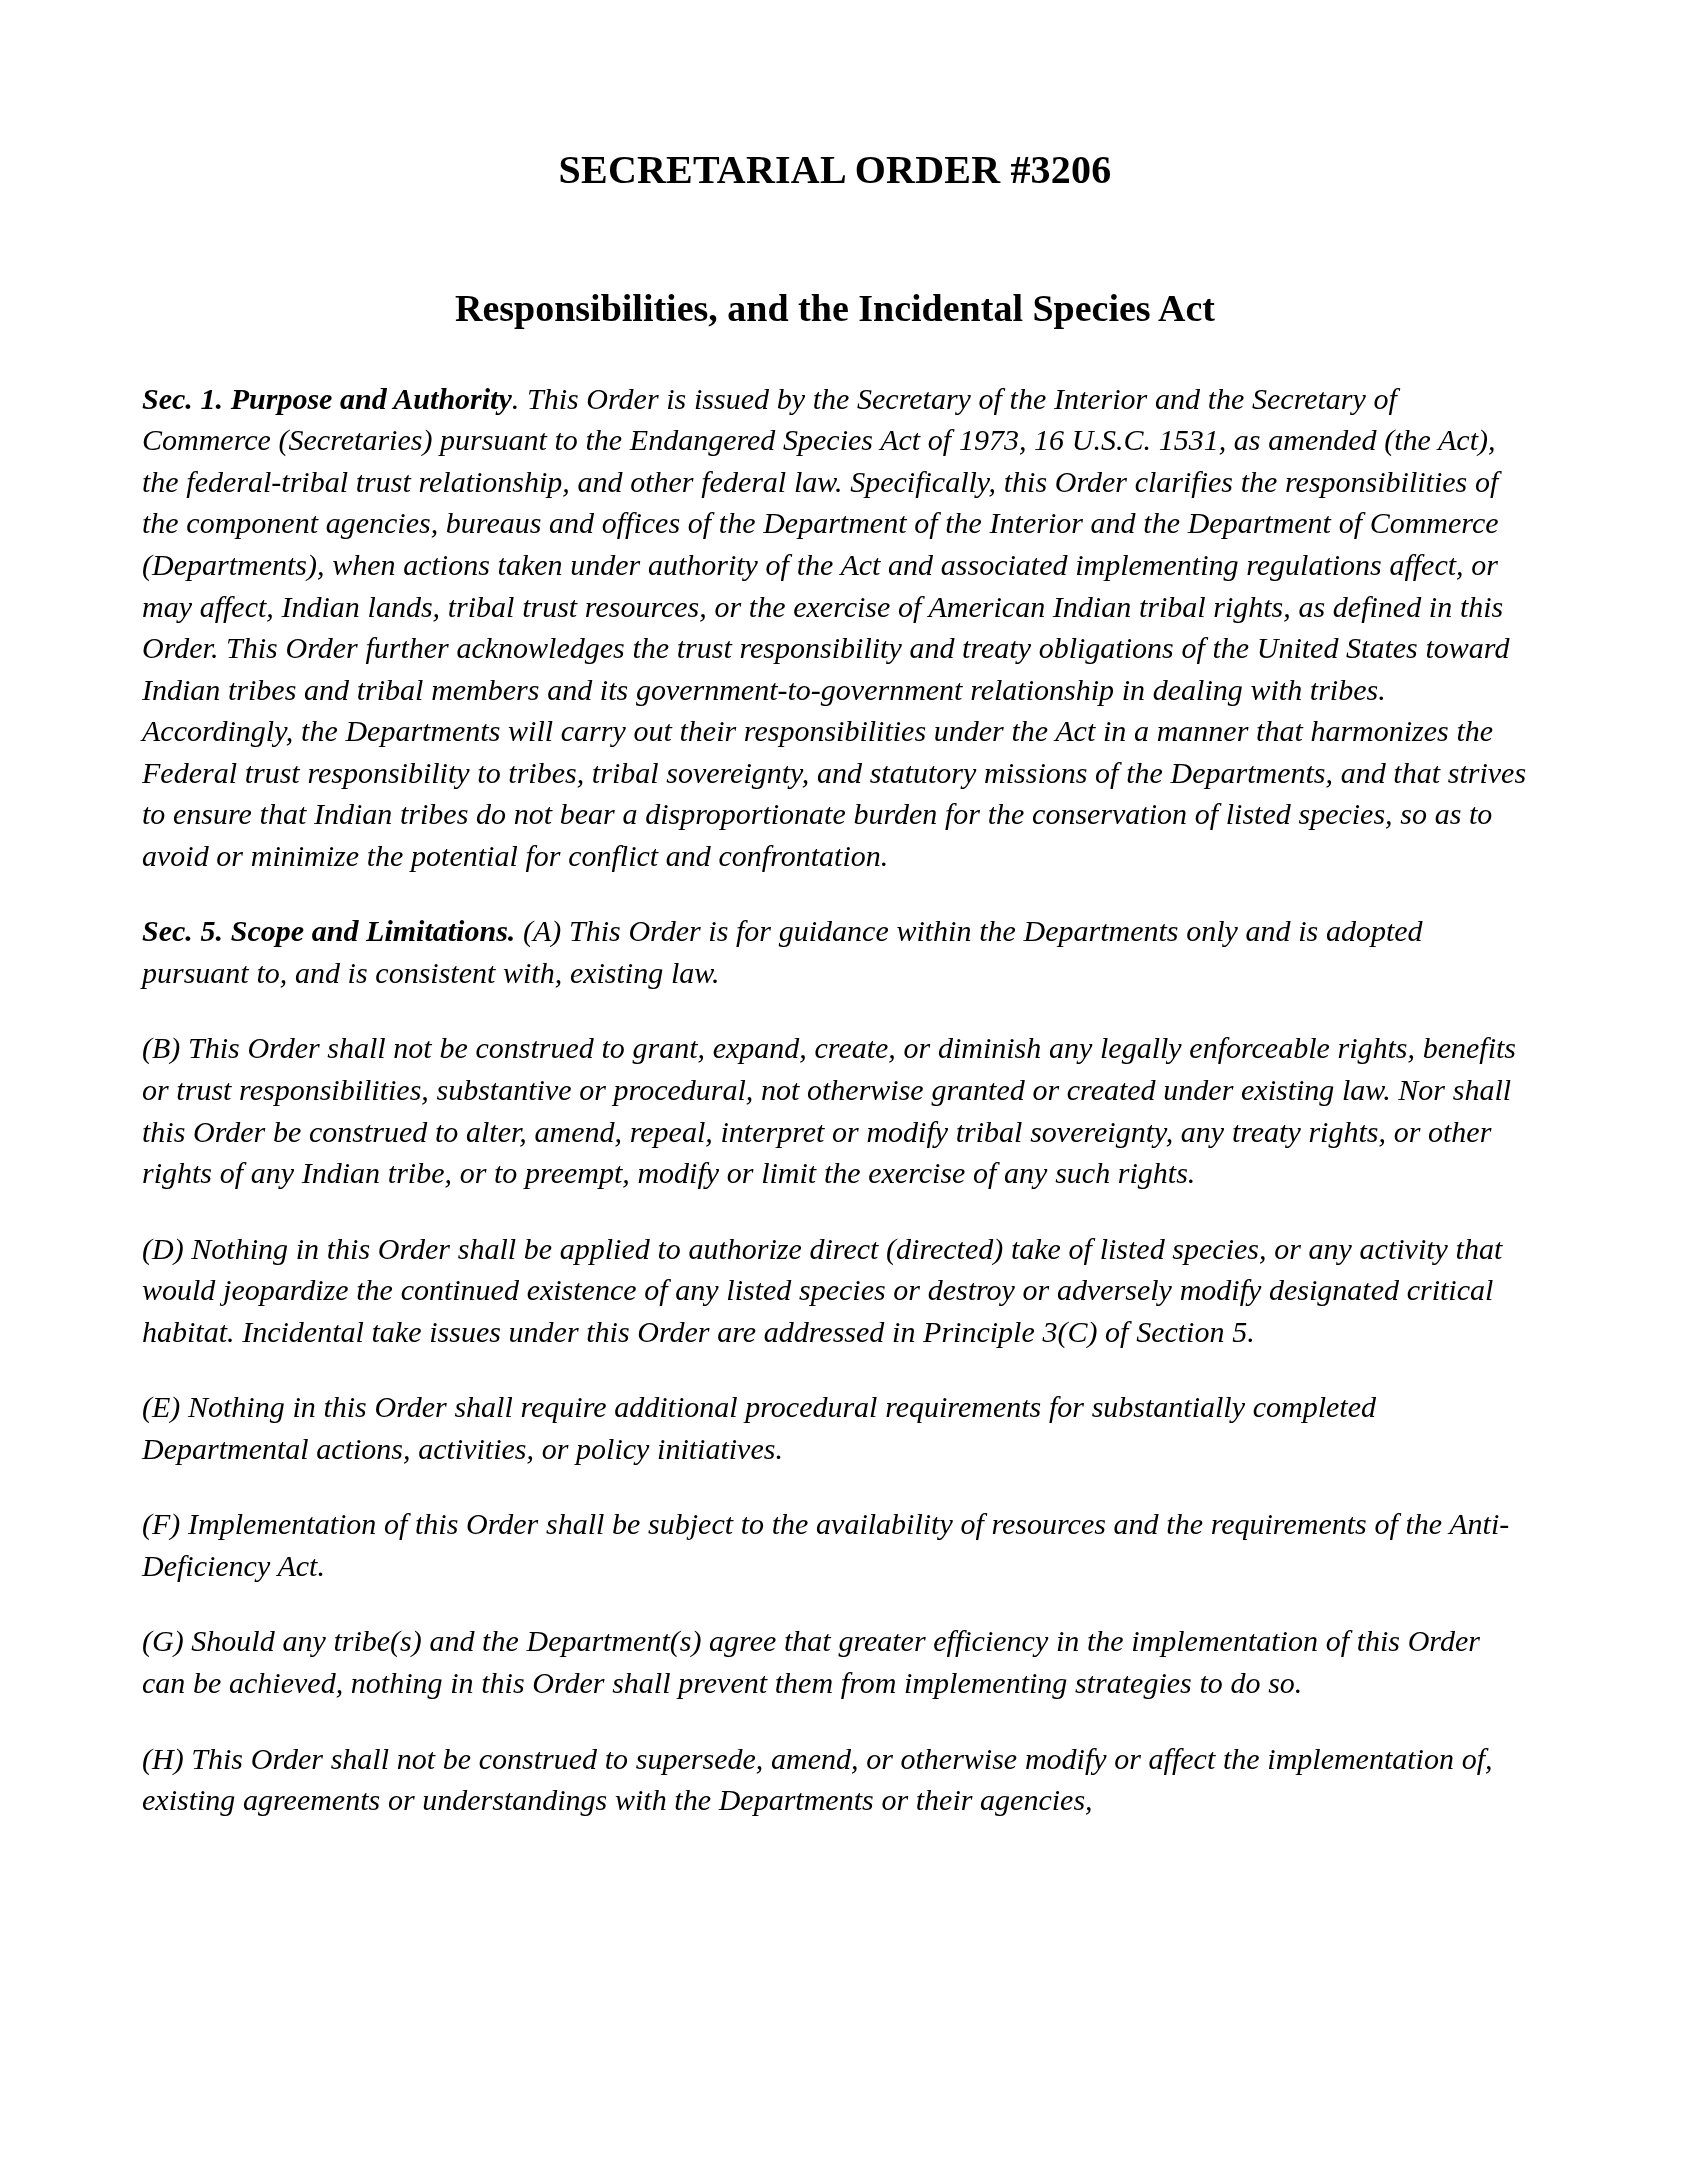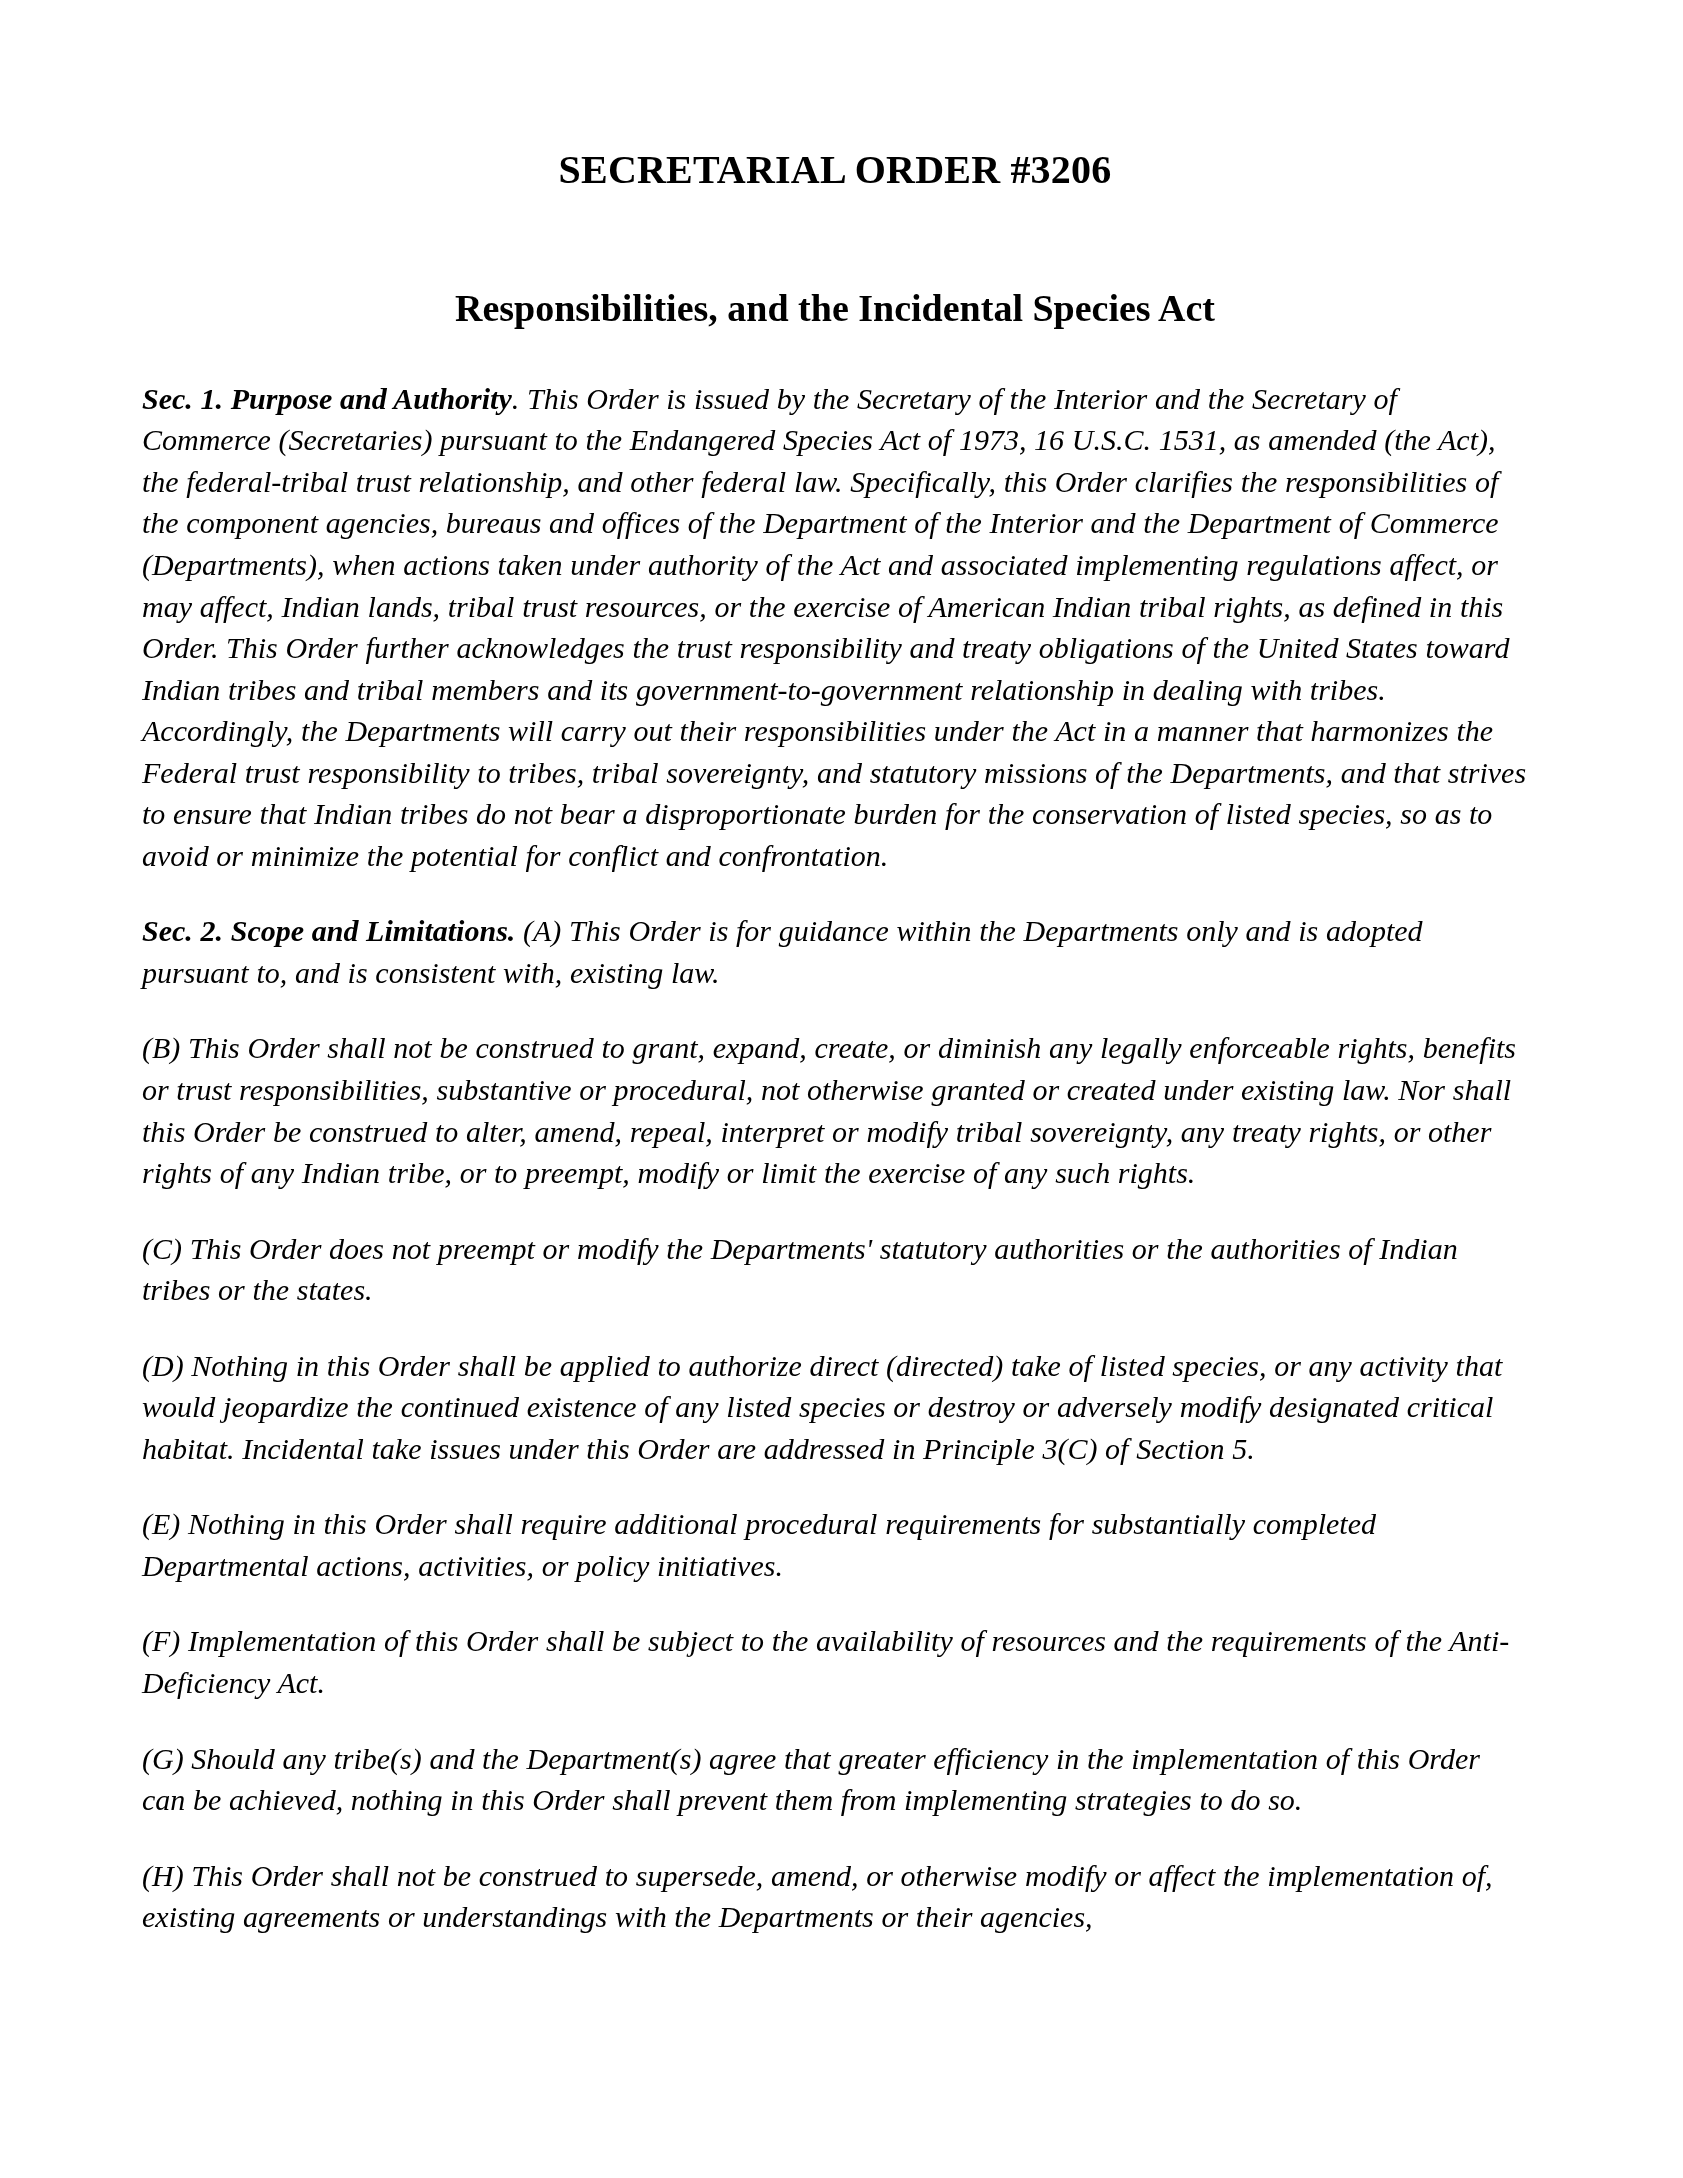--- a/index.html
+++ b/index.html
@@ -71,24 +71,23 @@
 
     <h2 class="doc-subject">
       <br>
       <span>Responsibilities, and the Incidental Species Act</span>
     </h2>
 
     <div class="body-block">
 
       <p class="para"><span class="run-head">Sec. 1. Purpose and Authority</span><span>.</span><span> This Order is issued by the Secretary of the Interior and the Secretary of Commerce (Secretaries) pursuant to the Endangered Species Act of 1973, 16 U.S.C. 1531, as amended (the Act), the federal-tribal trust relationship, and other federal law. Specifically, this Order clarifies the responsibilities of the component agencies, bureaus and offices of the Department of the Interior and the Department of Commerce (Departments), when actions taken under authority of the Act and associated implementing regulations affect, or may affect, Indian lands, tribal trust resources, or the exercise of American Indian tribal rights, as defined in this Order. This Order further acknowledges the trust responsibility and treaty obligations of the United States toward Indian tribes and tribal members and its government-to-government relationship in dealing with tribes. Accordingly, the Departments will carry out their responsibilities under the Act in a manner that harmonizes the Federal trust responsibility to tribes, tribal sovereignty, and statutory missions of the Departments, and that strives to ensure that Indian tribes do not bear a disproportionate burden for the conservation of listed species, so as to avoid or minimize the potential for conflict and confrontation.</span></p>
 
-      <p class="para"><span class="run-head">Sec. 2. Scope and Limitations.</span><span></span><span> (A) This Order is for guidance within the Departments only and is adopted pursuant to, and is consistent with, existing law.</span></p>
+      <p class="para"><span class="run-head">Sec. 5. Scope and Limitations.</span><span></span><span> (A) This Order is for guidance within the Departments only and is adopted pursuant to, and is consistent with, existing law.</span></p>
 
       <p class="para">(B) This Order shall not be construed to grant, expand, create, or diminish any legally enforceable rights, benefits or trust responsibilities, substantive or procedural, not otherwise granted or created under existing law. Nor shall this Order be construed to alter, amend, repeal, interpret or modify tribal sovereignty, any treaty rights, or other rights of any Indian tribe, or to preempt, modify or limit the exercise of any such rights.</p>
-      <p class="para">(C) This Order does not preempt or modify the Departments' statutory authorities or the authorities of Indian tribes or the states.</p>
       <p class="para">(D) Nothing in this Order shall be applied to authorize direct (directed) take of listed species, or any activity that would jeopardize the continued existence of any listed species or destroy or adversely modify designated critical habitat. Incidental take issues under this Order are addressed in Principle 3(C) of Section 5.</p>
       <p class="para">(E) Nothing in this Order shall require additional procedural requirements for substantially completed Departmental actions, activities, or policy initiatives.</p>
       <p class="para">(F) Implementation of this Order shall be subject to the availability of resources and the requirements of the Anti-Deficiency Act.</p>
       <p class="para">(G) Should any tribe(s) and the Department(s) agree that greater efficiency in the implementation of this Order can be achieved, nothing in this Order shall prevent them from implementing strategies to do so.</p>
       <p class="para">(H) This Order shall not be construed to supersede, amend, or otherwise modify or affect the implementation of, existing agreements or understandings with the Departments or their agencies,</p>
 
     </div>
   </div>
 </div>
 

